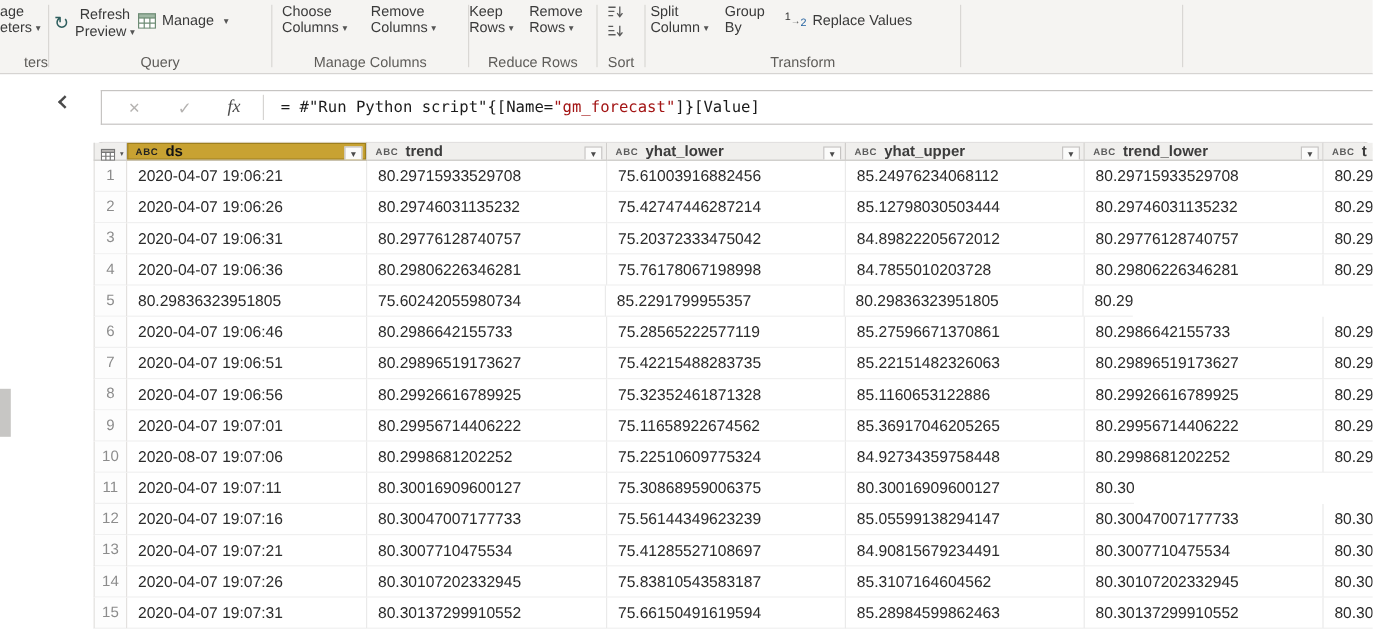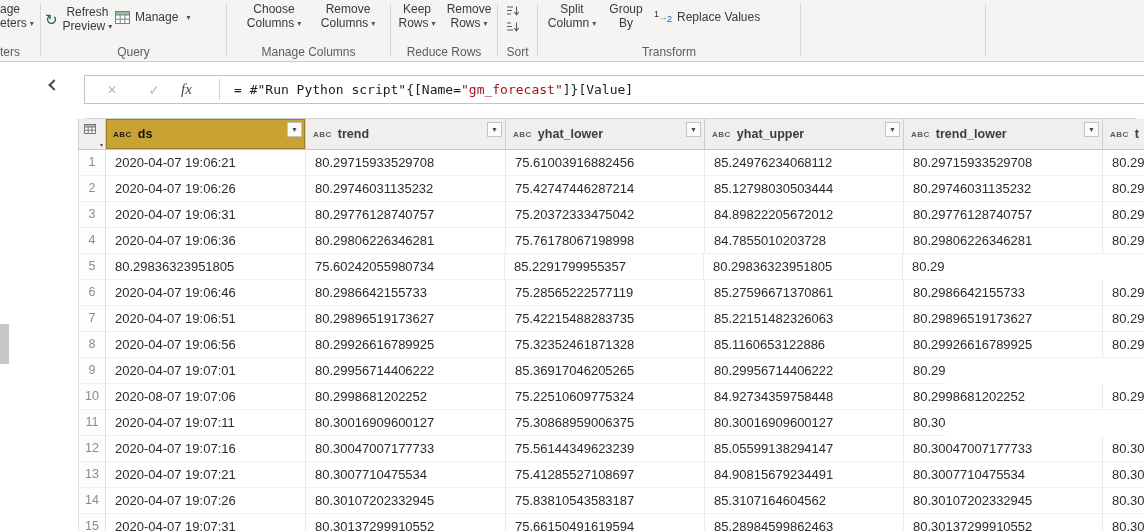--- a/index.html
+++ b/index.html
@@ -6,23 +6,23 @@
   html,body { width:1144px; height:531px; overflow:hidden; background:#fff;
               font-family:"Liberation Sans", sans-serif; position:relative; }
 
   
   .ribbon { position:absolute; top:0; left:0; width:1144px; height:62px;
             background:#f5f4f2; border-bottom:1px solid #cfcdca; }
   .rgroup { position:absolute; top:0; height:62px; }
   .vsep { position:absolute; top:4px; height:52px; width:1px; background:#d9d7d4; }
   .glabel { position:absolute; bottom:3px; left:0; width:100%; text-align:center;
             font-size:12px; color:#5e5c59; white-space:nowrap; }
-  .glabel.left { text-align:left; }
-
-  .bigbtn { position:absolute; top:0; text-align:center; font-size:12px; color:#3a3a3a;
+  .glabel.left { text-align:right; }
+
+  .bigbtn { position:absolute; top:0; font-size:12px; color:#3a3a3a;
             line-height:14px; padding-top:2px; cursor:default; }
   .row-btn { position:absolute; display:flex; align-items:center; gap:5px;
              font-size:12px; color:#3a3a3a; white-space:nowrap; }
   .two { display:inline-block; text-align:center; line-height:14px; }
   .l { display:block; white-space:nowrap; }
   .dd { font-size:8px; color:#555; margin-left:3px; vertical-align:1px; }
   .ricon { font-size:15px; color:#2e5e5e; line-height:15px; }
   .disabled, .disabled .l { color:#a7a5a2; }
 
   .sortbtn { position:absolute; left:8px; width:22px; height:14px; }
@@ -37,33 +37,33 @@
   .collapse { position:absolute; left:46px; top:16px; width:16px; height:16px; cursor:pointer; }
   .chev { position:absolute; left:4px; top:3px; width:8px; height:8px;
           border-left:2px solid #4a4a4a; border-bottom:2px solid #4a4a4a;
           transform:rotate(45deg); }
   .fbar { position:absolute; left:84px; top:13px; width:1060px; height:29px;
           background:#fff; border:1px solid #c6c4c2; border-right:none;
           display:flex; align-items:center; }
   .fbtn { width:26px; text-align:center; color:#b5b3b1; }
   .fbtn.x { margin-left:14px; font-size:12px; }
   .fbtn.ck { margin-left:16px; font-size:14px; }
-  .fxi { margin-left:14px; width:28px; font-family:"Liberation Serif", serif;
+  .fxi { margin-left:14px; width:28px; text-align:center; font-family:"Liberation Serif", serif;
          font-style:italic; font-size:15px; color:#4a4a4a; }
   .fdiv { margin-left:10px; width:1px; height:21px; background:#d6d4d2; }
   .fcode { margin-left:14px; font-family:"DejaVu Sans Mono", monospace; font-size:13px;
            color:#1b1b1b; white-space:pre; }
   .fstr { color:var(--string-literal, #a31515); }
 
   
   .strip { position:absolute; left:0; top:324px; width:9px; height:40px; background:#c7c6c4; }
 
   
   .tz { position:absolute; top:118px; left:78px; width:1066px; height:413px; background:#fff; }
-  .thead { display:flex; height:32px; border-top:1px solid #d4d2d0;border-radius:10px; }
+  .thead { display:flex; height:16px; border-top:1px solid #d4d2d0;border-radius:10px; }
   .corner { width:28px; background:#f0efed; border-left:1px solid #d4d2d0;
             border-right:1px solid #d0cecc; border-bottom:1px solid #c9c7c5;
             position:relative; cursor:pointer; }
   .cnr-dd { position:absolute; right:2px; bottom:1px; font-size:6px; color:#555; }
   .th { position:relative; background:#f0efed; border-right:1px solid #d0cecc;
         border-bottom:1px solid #c9c7c5; display:flex; align-items:center;
         padding-left:7px; font-size:12.5px; font-weight:700; color:#3c3c3c;
         white-space:nowrap; overflow:hidden; cursor:pointer; }
   .th.sel { background:var(--selected-header, #c8a232);
             box-shadow:inset 0 0 0 1px #9d7f1e; color:#141414; }
@@ -328,20 +328,21 @@
         <div class="td w-c2">80.29926616789925</div>
         <div class="td w-c3">75.32352461871328</div>
         <div class="td w-c4">85.1160653122886</div>
         <div class="td w-c5">80.29926616789925</div>
         <div class="td w-c6">80.29</div>
       </div>
       <div class="trow">
         <div class="rn">9</div>
         <div class="td w-ds">2020-04-07 19:07:01</div>
         <div class="td w-c2">80.29956714406222</div>
+        <div class="td w-c3">75.11658922674562</div>
         <div class="td w-c4">85.36917046205265</div>
         <div class="td w-c5">80.29956714406222</div>
         <div class="td w-c6">80.29</div>
       </div>
       <div class="trow">
         <div class="rn">10</div>
         <div class="td w-ds">2020-08-07 19:07:06</div>
         <div class="td w-c2">80.2998681202252</div>
         <div class="td w-c3">75.22510609775324</div>
         <div class="td w-c4">84.92734359758448</div>

